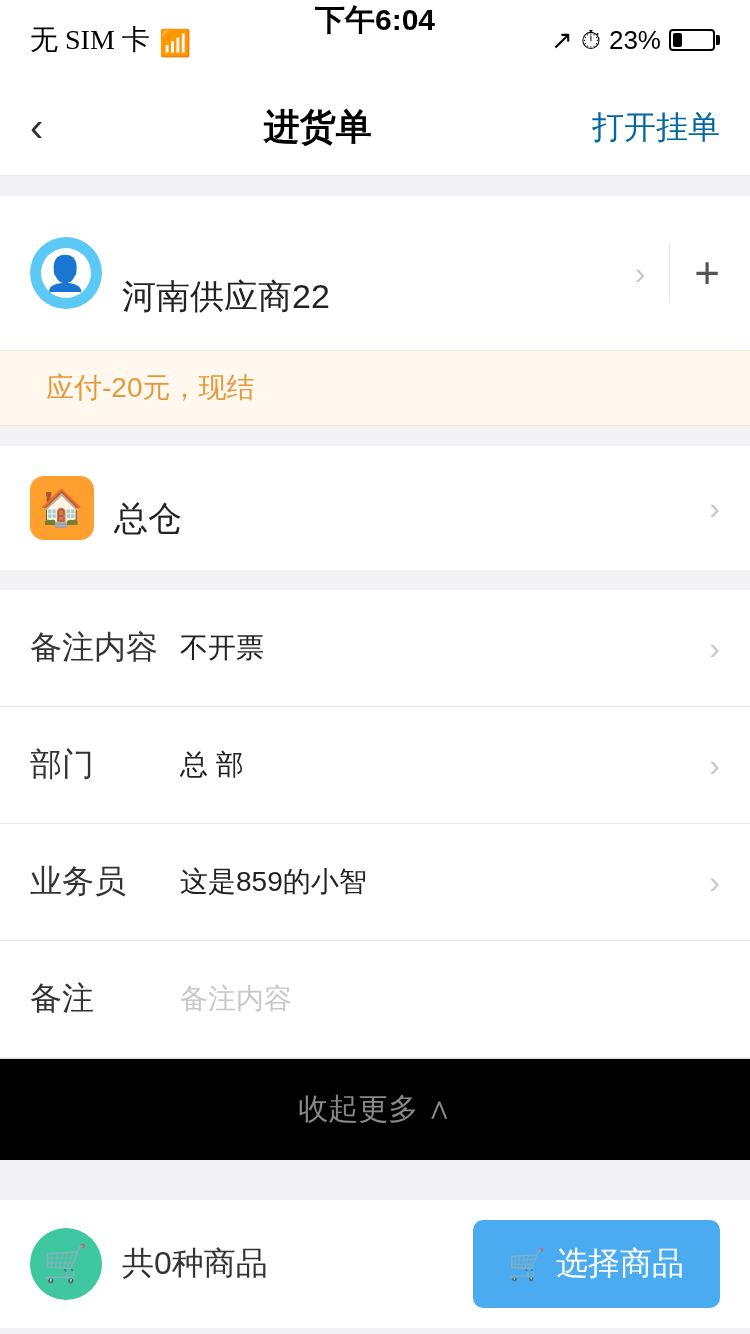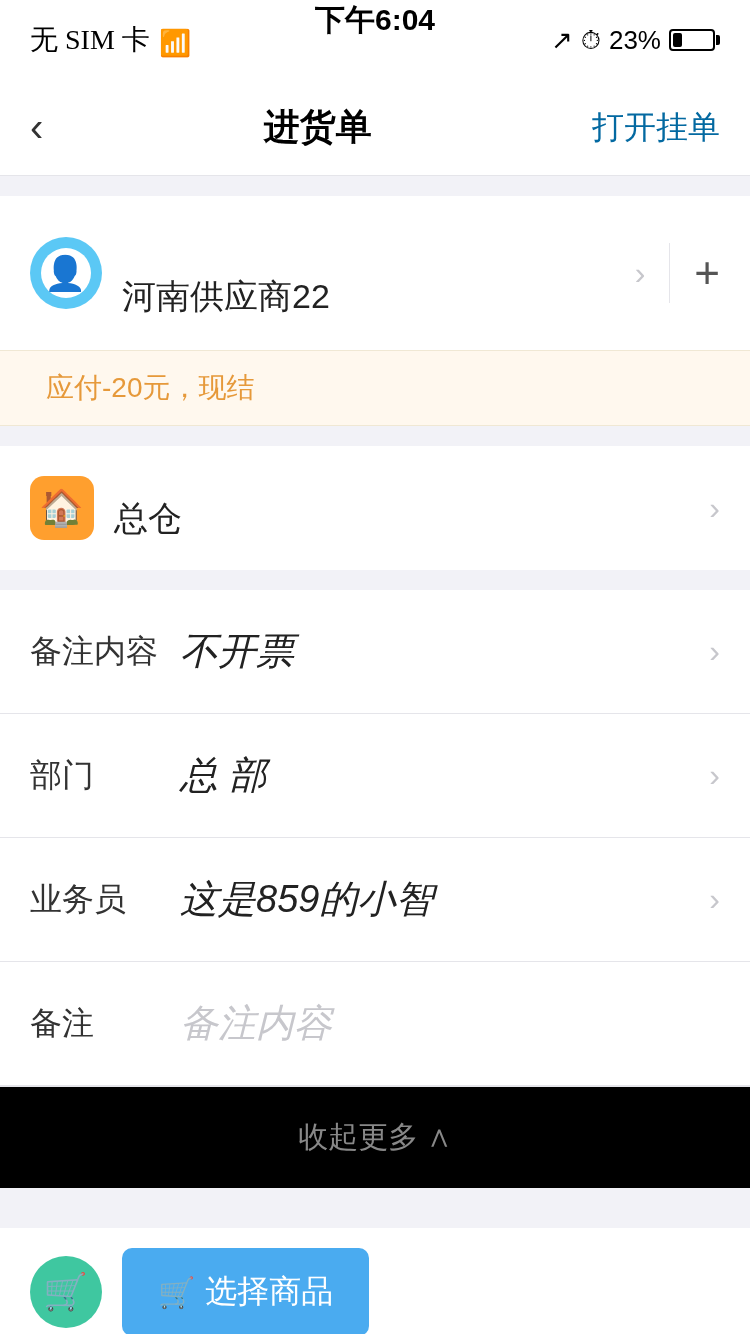--- a/index.html
+++ b/index.html
@@ -227,23 +227,22 @@
       border-bottom: none;
     }
     .form-label {
       width: 150px;
       font-size: 32px;
       color: #333;
       flex-shrink: 0;
     }
     .form-value {
       flex: 1;
-      font-size: 38px;
+      font-size: 28px;
       color: #222;
-      font-style: italic;
     }
     .form-value.placeholder {
       color: #c7c7cc;
     }
 
     
     .collapse-bar {
       background: #000000;
       text-align: center;
       padding: 30px;
@@ -388,17 +387,18 @@
 
   <div class="collapse-bar">收起更多 ∧</div>
 </div>
 
 <div class="section-gap"></div>
 
 <div class="product-bar">
   <div class="product-icon-wrap">
     <span class="product-icon">🛒</span>
   </div>
+  <span class="product-count">共0种商品</span>
   <button class="select-btn">
     <span class="select-btn-icon">🛒</span>
     <span>选择商品</span>
   </button>
 </div>
 
 </body></html>

